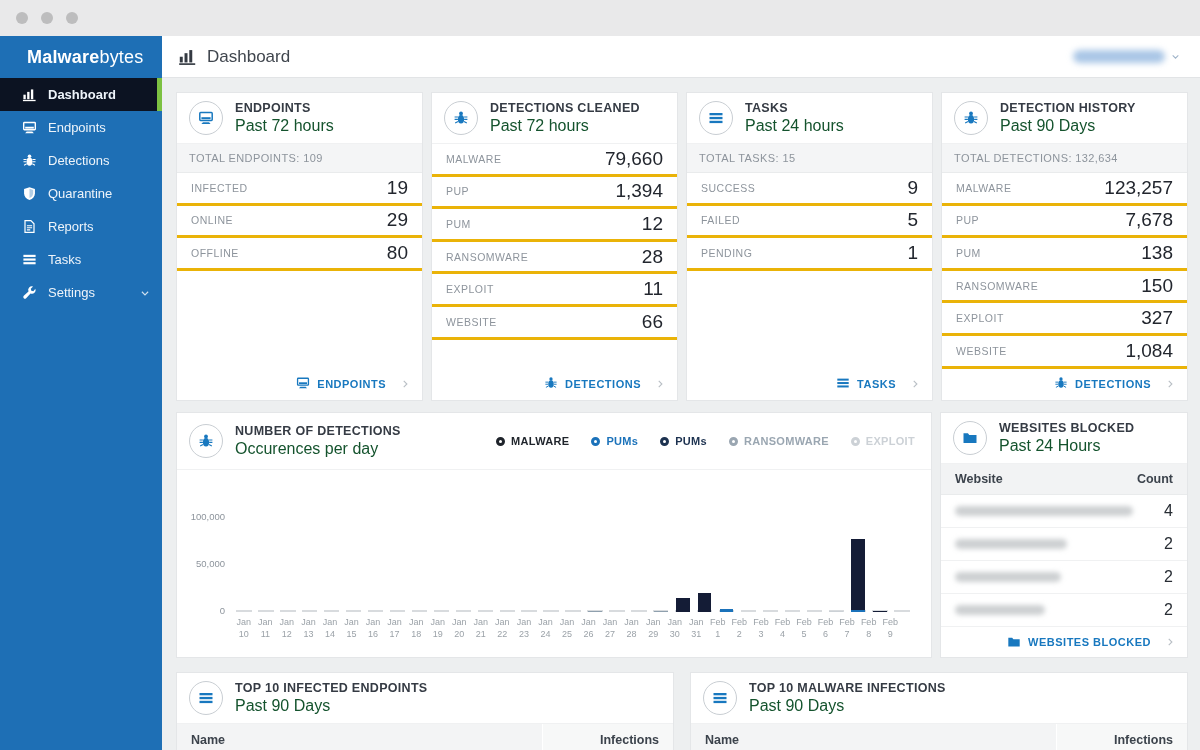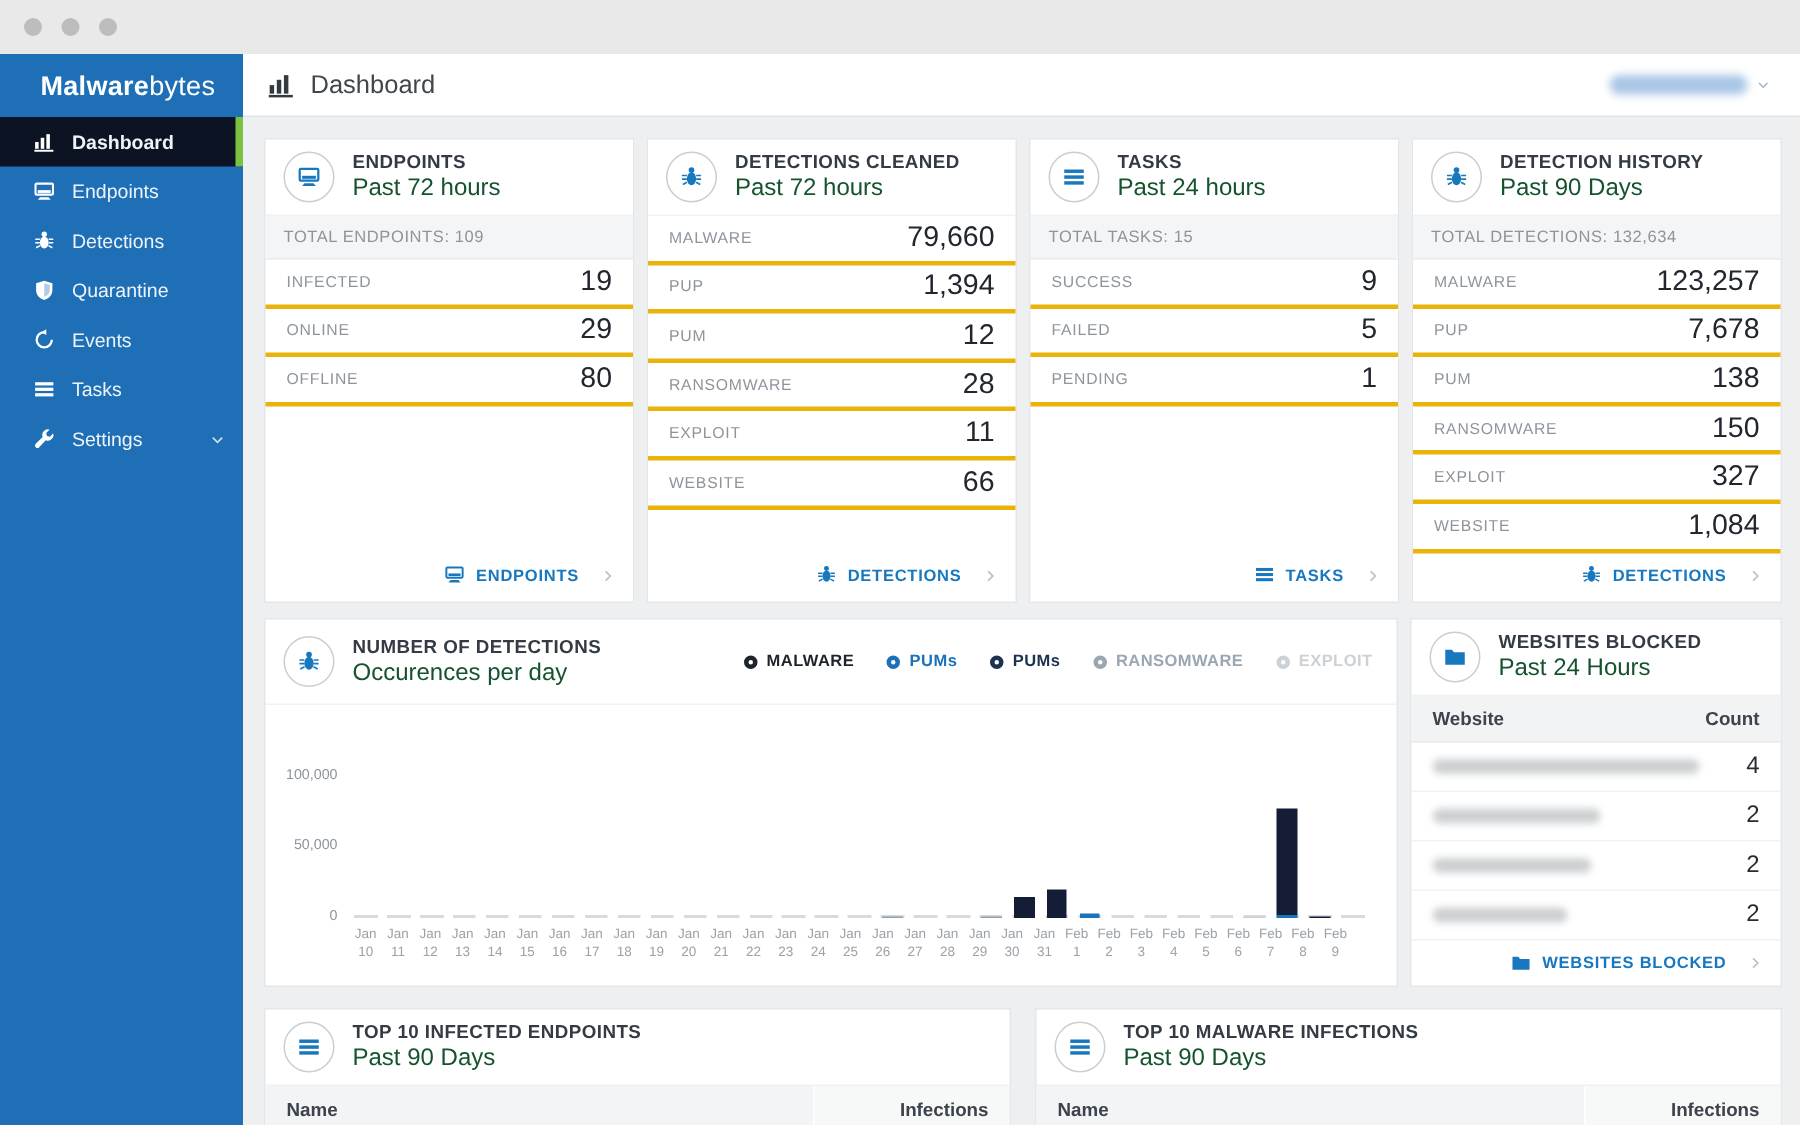--- a/index.html
+++ b/index.html
@@ -138,25 +138,25 @@
             <svg viewBox="0 0 16 16">
               <path fill="currentColor" d="M8 1.2l5.8 1.9v4.7c0 3.6-2.3 6.1-5.8 7.1-3.5-1-5.8-3.5-5.8-7.1V3.1z"></path>
               <path fill="#1e6fb5" d="M8 3l3.9 1.3v3.4c0 2.5-1.5 4.2-3.9 5z" opacity="0.35"></path>
             </svg>
           </span>
           <span>Quarantine</span>
         </div>
         <div class="nav-item">
           <span class="nav-icon">
             <svg viewBox="0 0 16 16">
-              <path fill="none" stroke="currentColor" stroke-width="1.6" d="M13.4 8A5.4 5.4 0 1 1 8 2.6"></path>
-              <path fill="currentColor" d="M9.4 0.6L5.9 2.9l3.6 1.8z"></path>
-            </svg>
-          </span>
-          <span>Events</span>
+              <path fill="none" stroke="currentColor" stroke-width="1.3" d="M3.2 1.8h6.3l3.3 3.3v9.1H3.2z"></path>
+              <path fill="none" stroke="currentColor" stroke-width="1.1" d="M5.2 7.2h5.6M5.2 9.4h5.6M5.2 11.6h3.6"></path>
+            </svg>
+          </span>
+          <span>Reports</span>
         </div>
         <div class="nav-item">
           <span class="nav-icon">
             <svg viewBox="0 0 16 16">
               <g fill="currentColor">
                 <rect x="1.5" y="3" width="13" height="2.3"></rect>
                 <rect x="1.5" y="6.9" width="13" height="2.3"></rect>
                 <rect x="1.5" y="10.8" width="13" height="2.3"></rect>
               </g>
             </svg>

